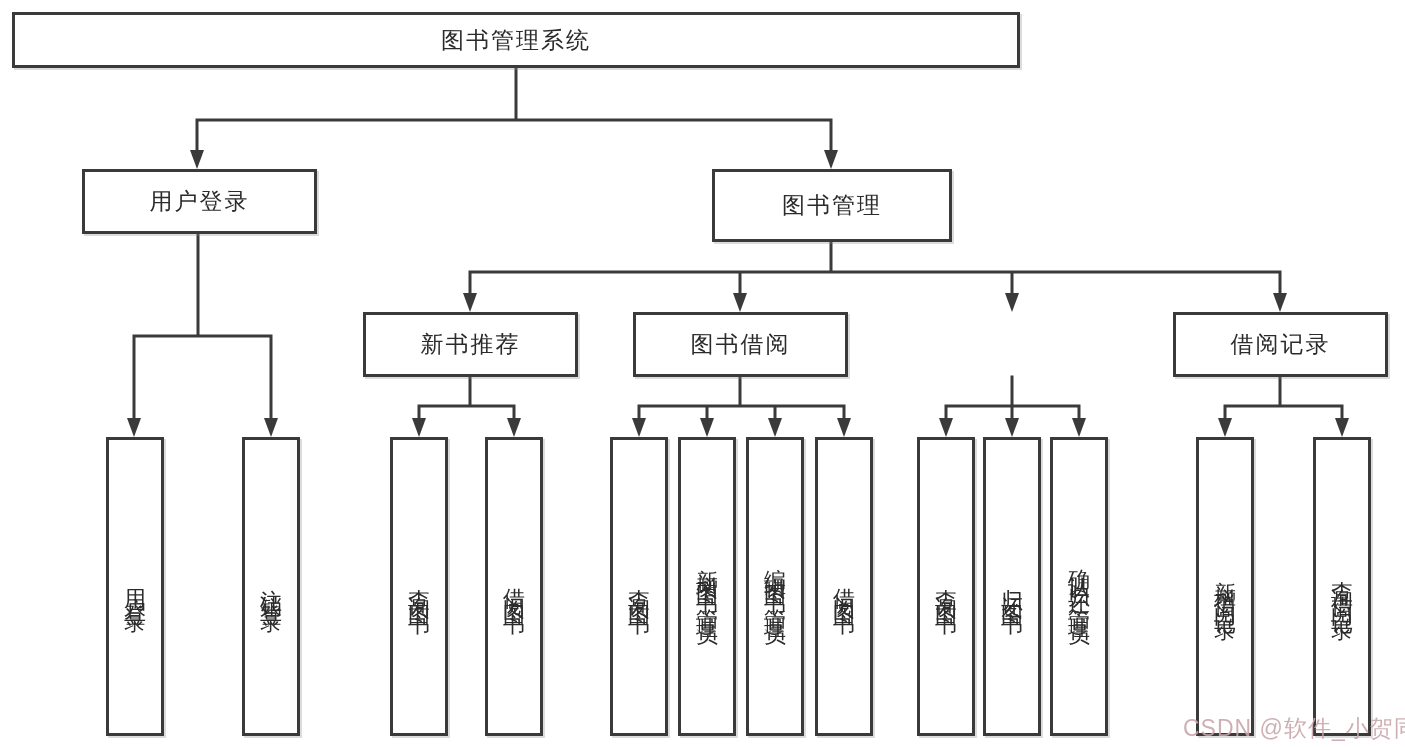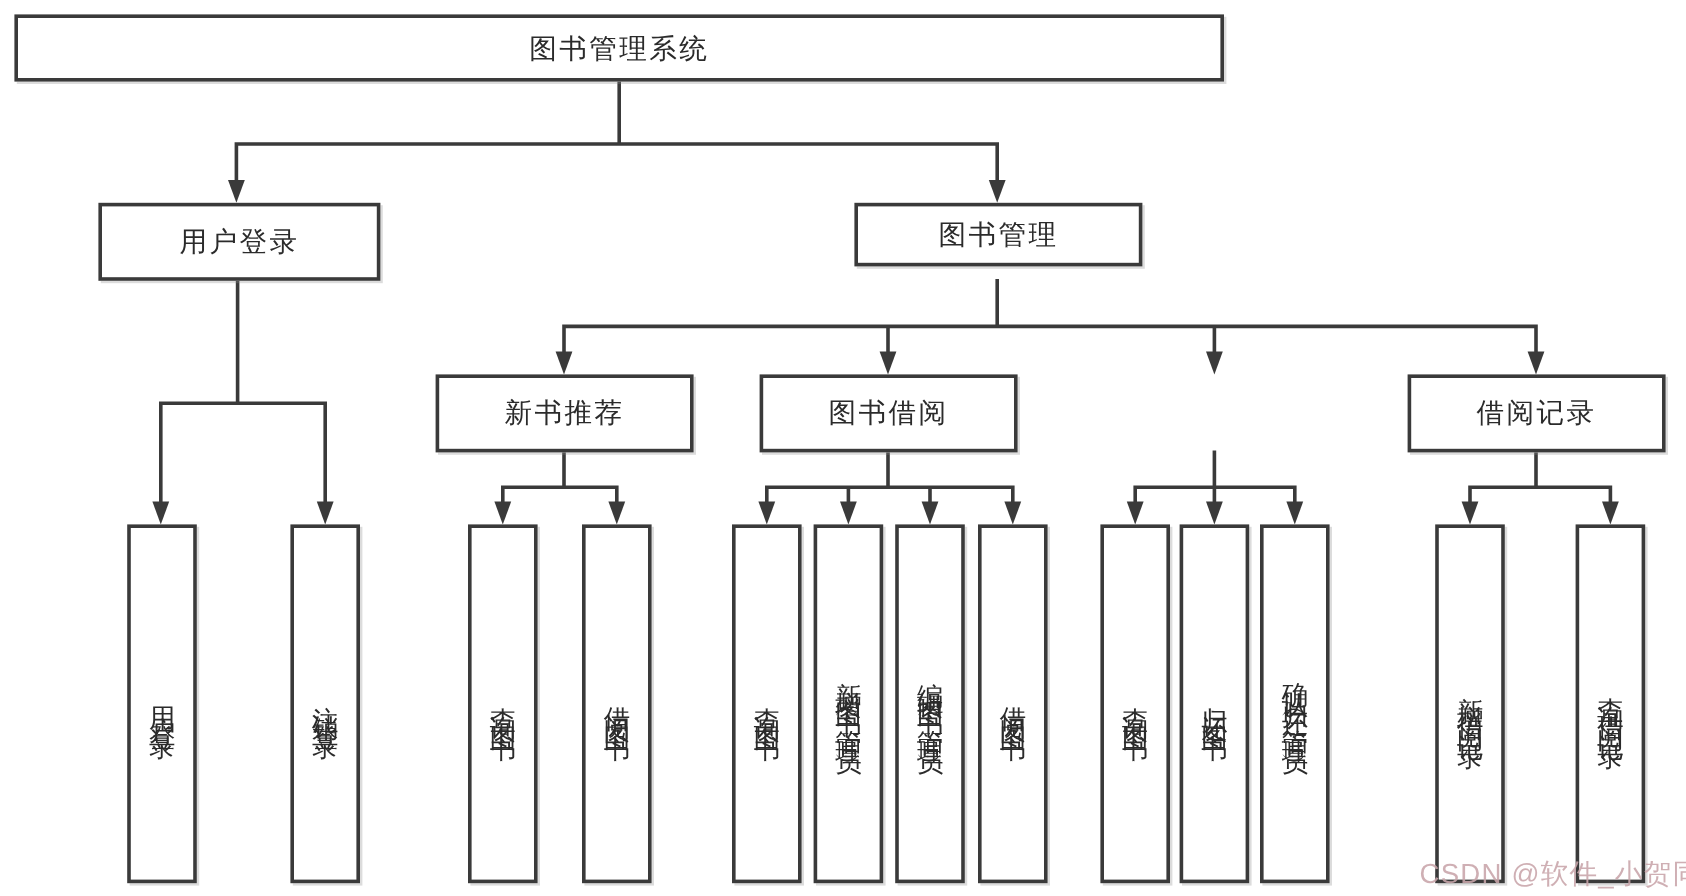--- a/index.html
+++ b/index.html
@@ -84,21 +84,21 @@
     </g>
   </svg>
 
   <div class="box hbox" style="left:12px;top:12px;width:1008px;height:56px">
     <span>图书管理系统</span>
   </div>
 
   <div class="box hbox" style="left:82px;top:169px;width:235px;height:65px">
     <span>用户登录</span>
   </div>
-  <div class="box hbox" style="left:712px;top:169px;width:240px;height:53px">
+  <div class="box hbox" style="left:712px;top:169px;width:240px;height:73px">
     <span>图书管理</span>
   </div>
 
   <div class="box hbox" style="left:633px;top:312px;width:215px;height:65px">
     <span>图书借阅</span>
   </div>
   <div class="box hbox" style="left:363px;top:312px;width:215px;height:65px">
     <span>新书推荐</span>
   </div>
   <div class="box hbox" style="left:1173px;top:312px;width:215px;height:65px">

